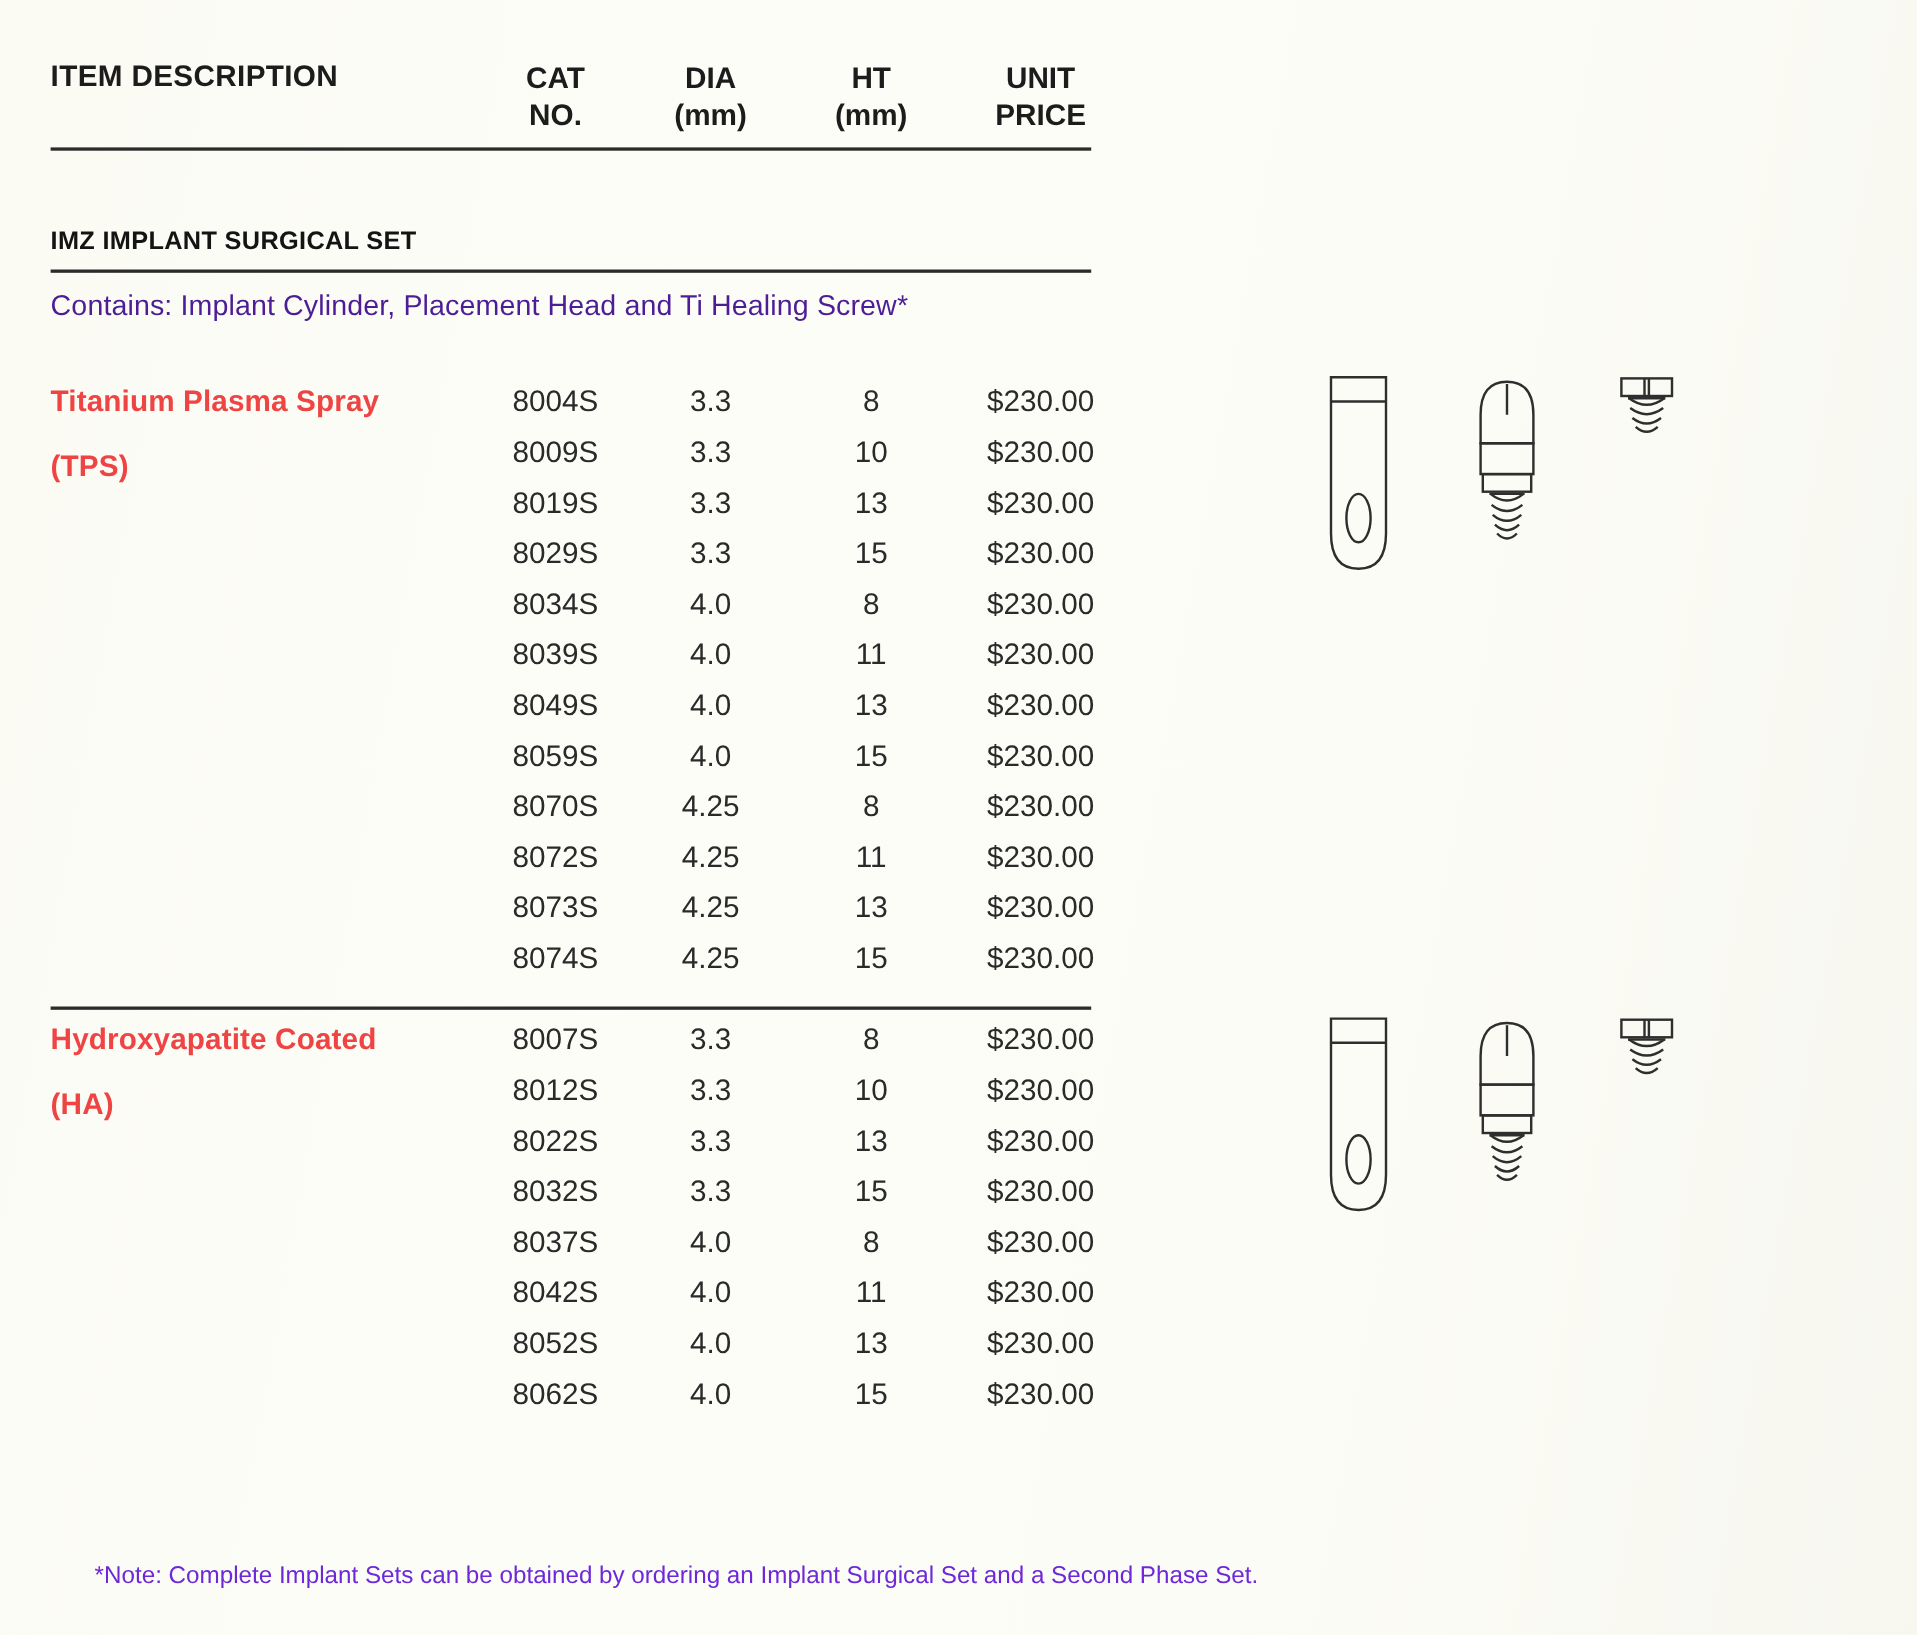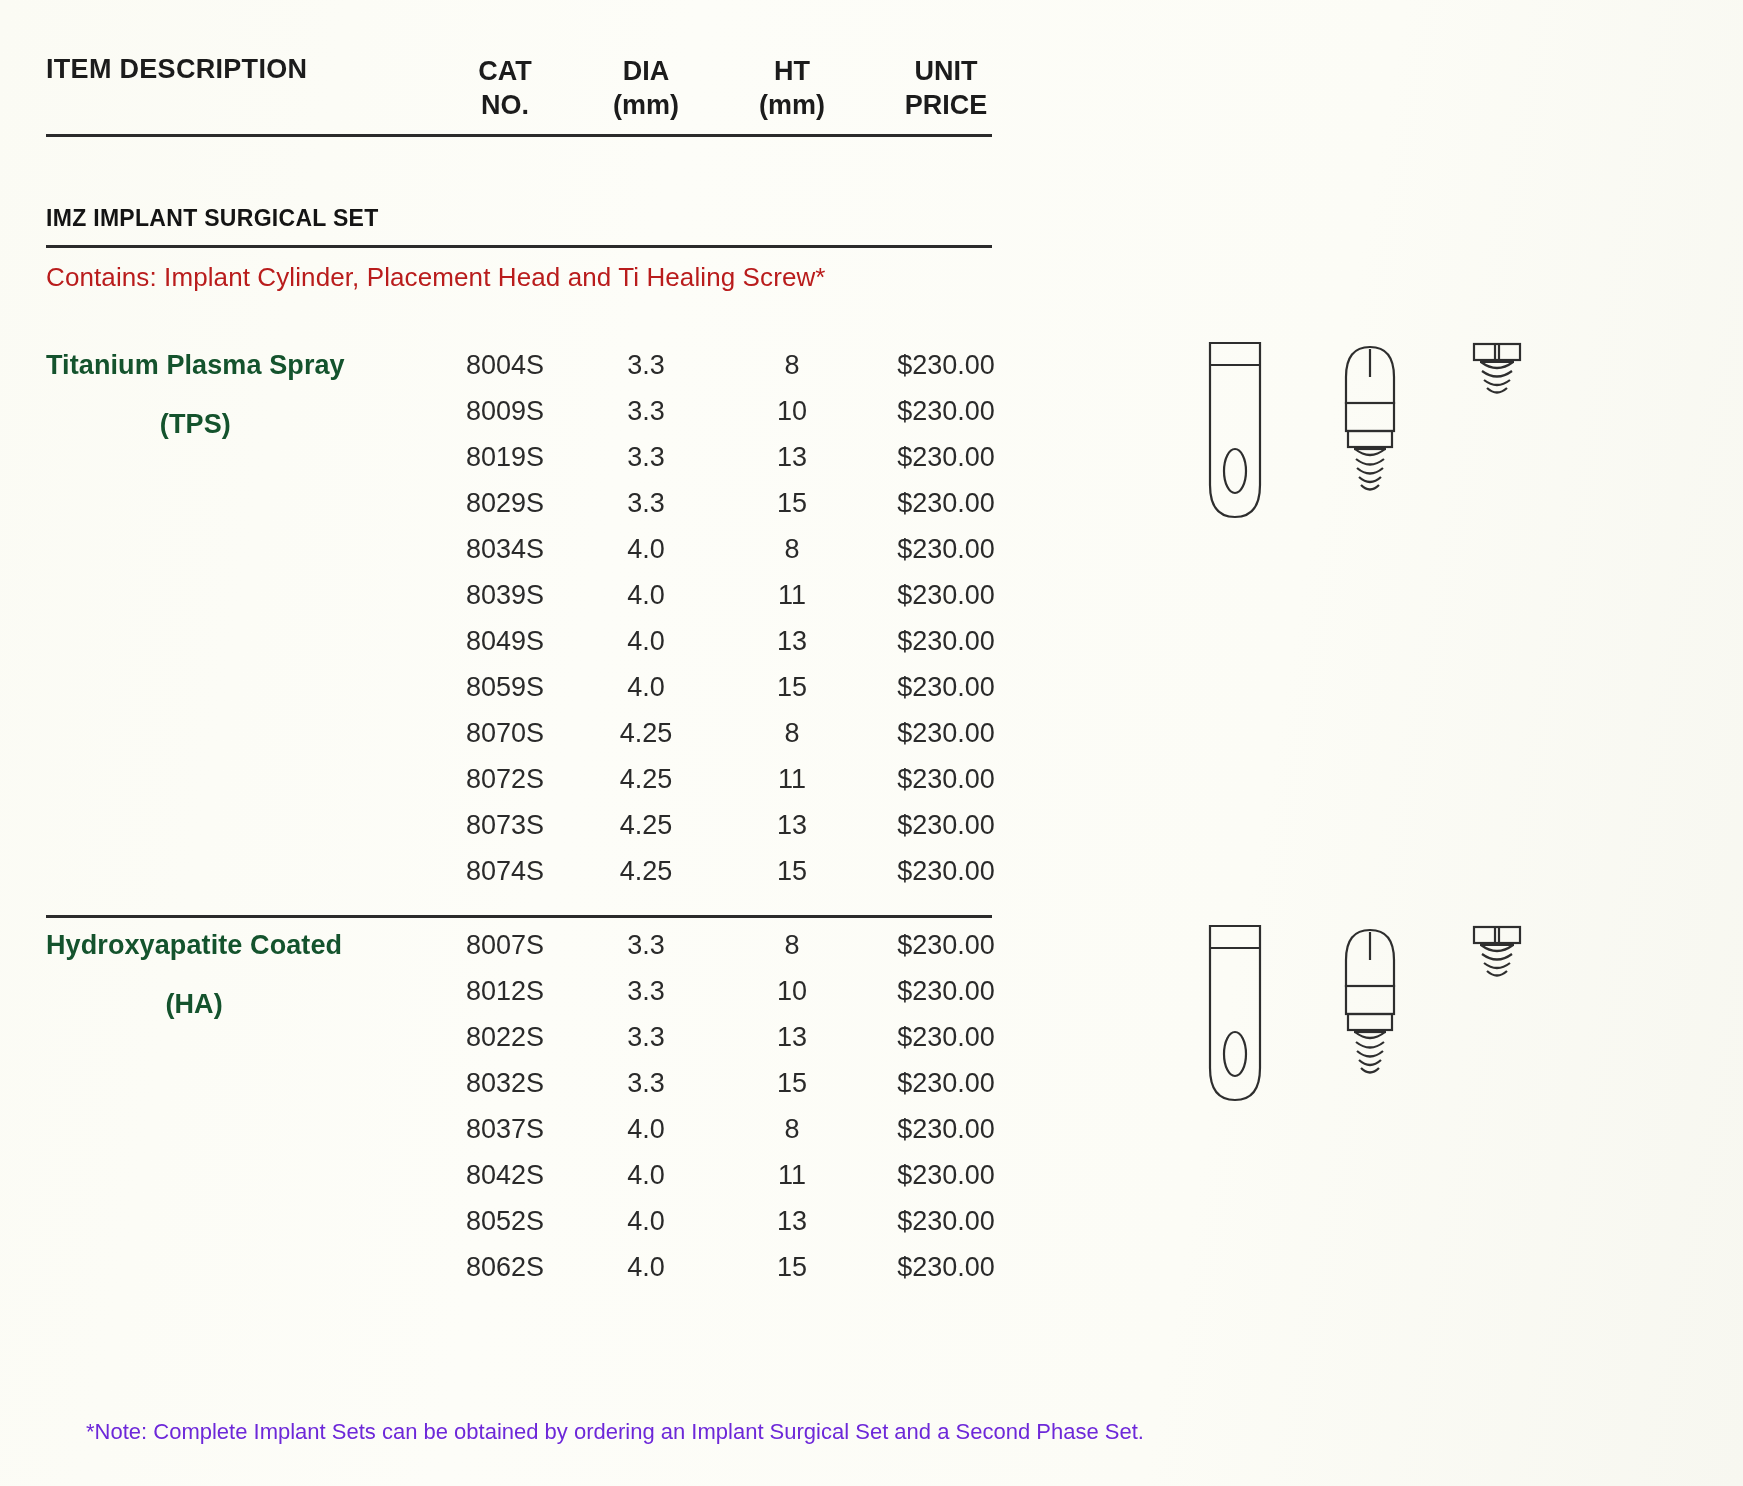--- a/index.html
+++ b/index.html
@@ -84,34 +84,33 @@
     font-weight: bold;
     font-size: 23px;
     letter-spacing: 0.3px;
     color: #141414;
   }
   .section-sub {
     position: absolute;
     left: 46px;
     top: 262px;
     font-size: 26px;
-    color: #b91c1c;
+    color: #4c1d95;
     letter-spacing: 0.1px;
   }
 
   
   .group-label {
     position: absolute;
     left: 46px;
     font-weight: bold;
     font-size: 27px;
     line-height: 41px;
     letter-spacing: 0.1px;
-    color: #14532d;
-    text-align: center;
+    color: #ef4444;
   }
   .group-label .gl2 { display: block; margin-top: 18px; }
 
   
   .row { position: absolute; left: 0; width: 1702px; height: 41px; }
   .row .cell {
     font-size: 27px;
     color: #2a2a2a;
     top: 0;
     line-height: 41px;

